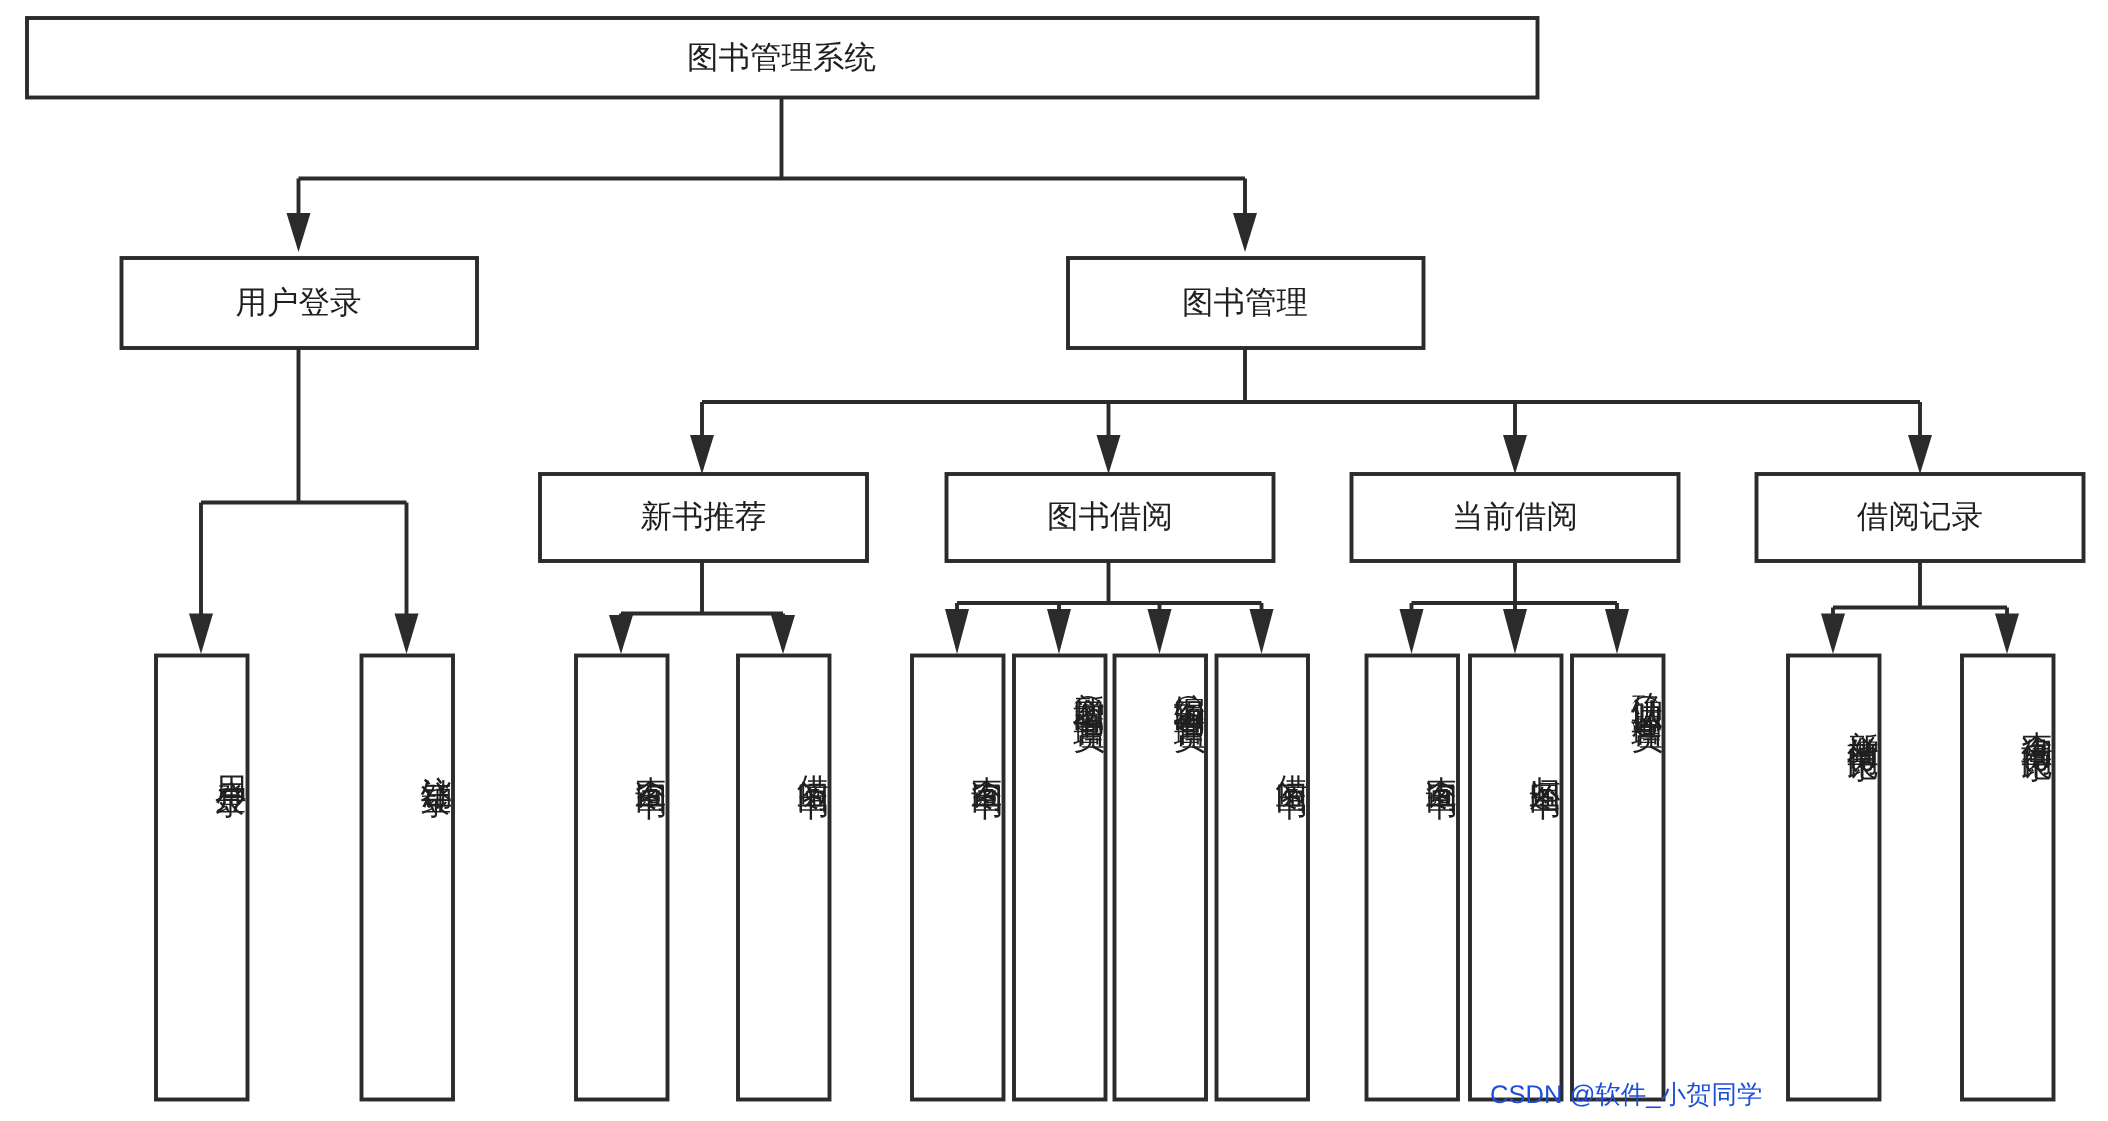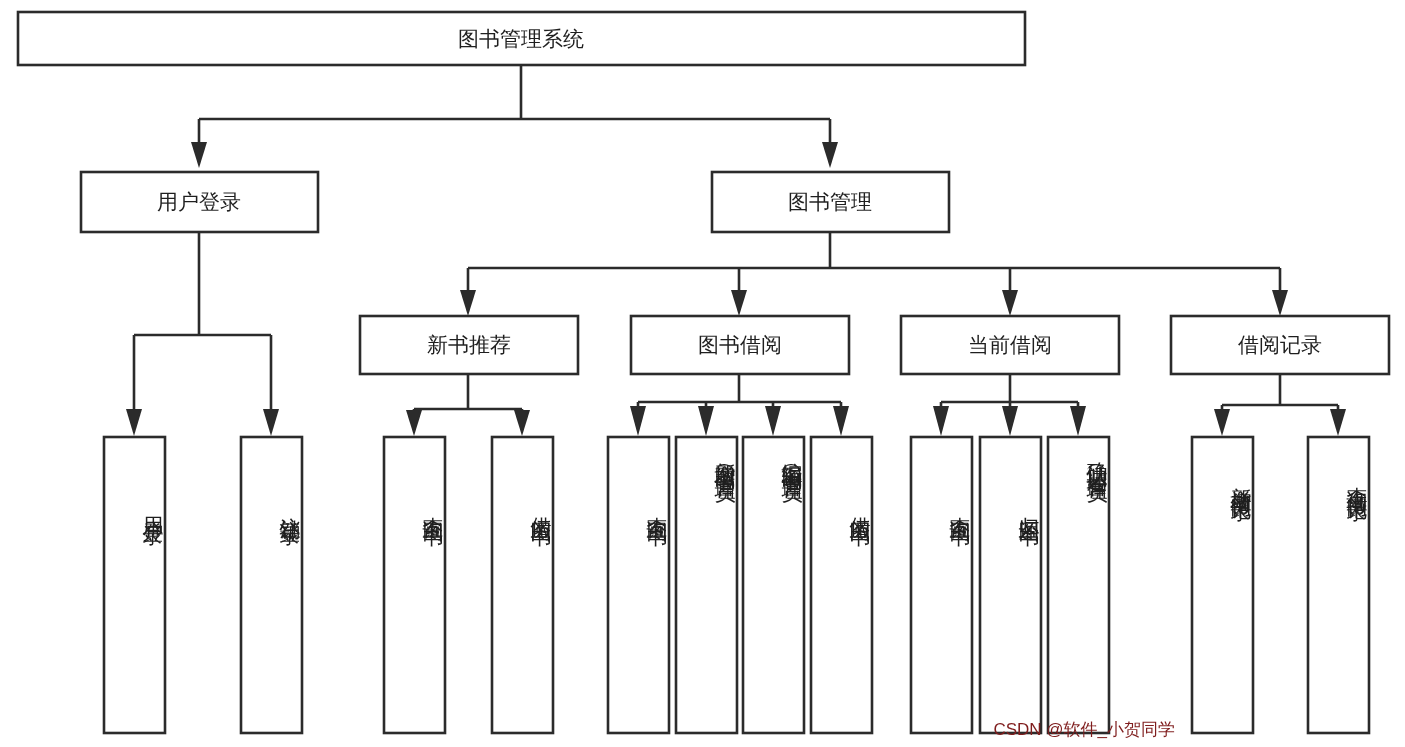--- a/index.html
+++ b/index.html
@@ -60,21 +60,21 @@
     text-align: left;
     white-space: nowrap;
     pointer-events: none;
   }
   .watermark {
     position: absolute;
     right: 10px;
     bottom: 6px;
     font-family: "Liberation Sans", "DejaVu Sans", sans-serif;
     font-size: 17px;
-    color: #7f1d1d;
+    color: #1d4ed8;
     white-space: nowrap;
     user-select: none;
   }
 </style>
 </head>
 <body>
 
 <div id="diagram-root">
 
   <svg class="tree-canvas" viewBox="0 0 1405 747">

